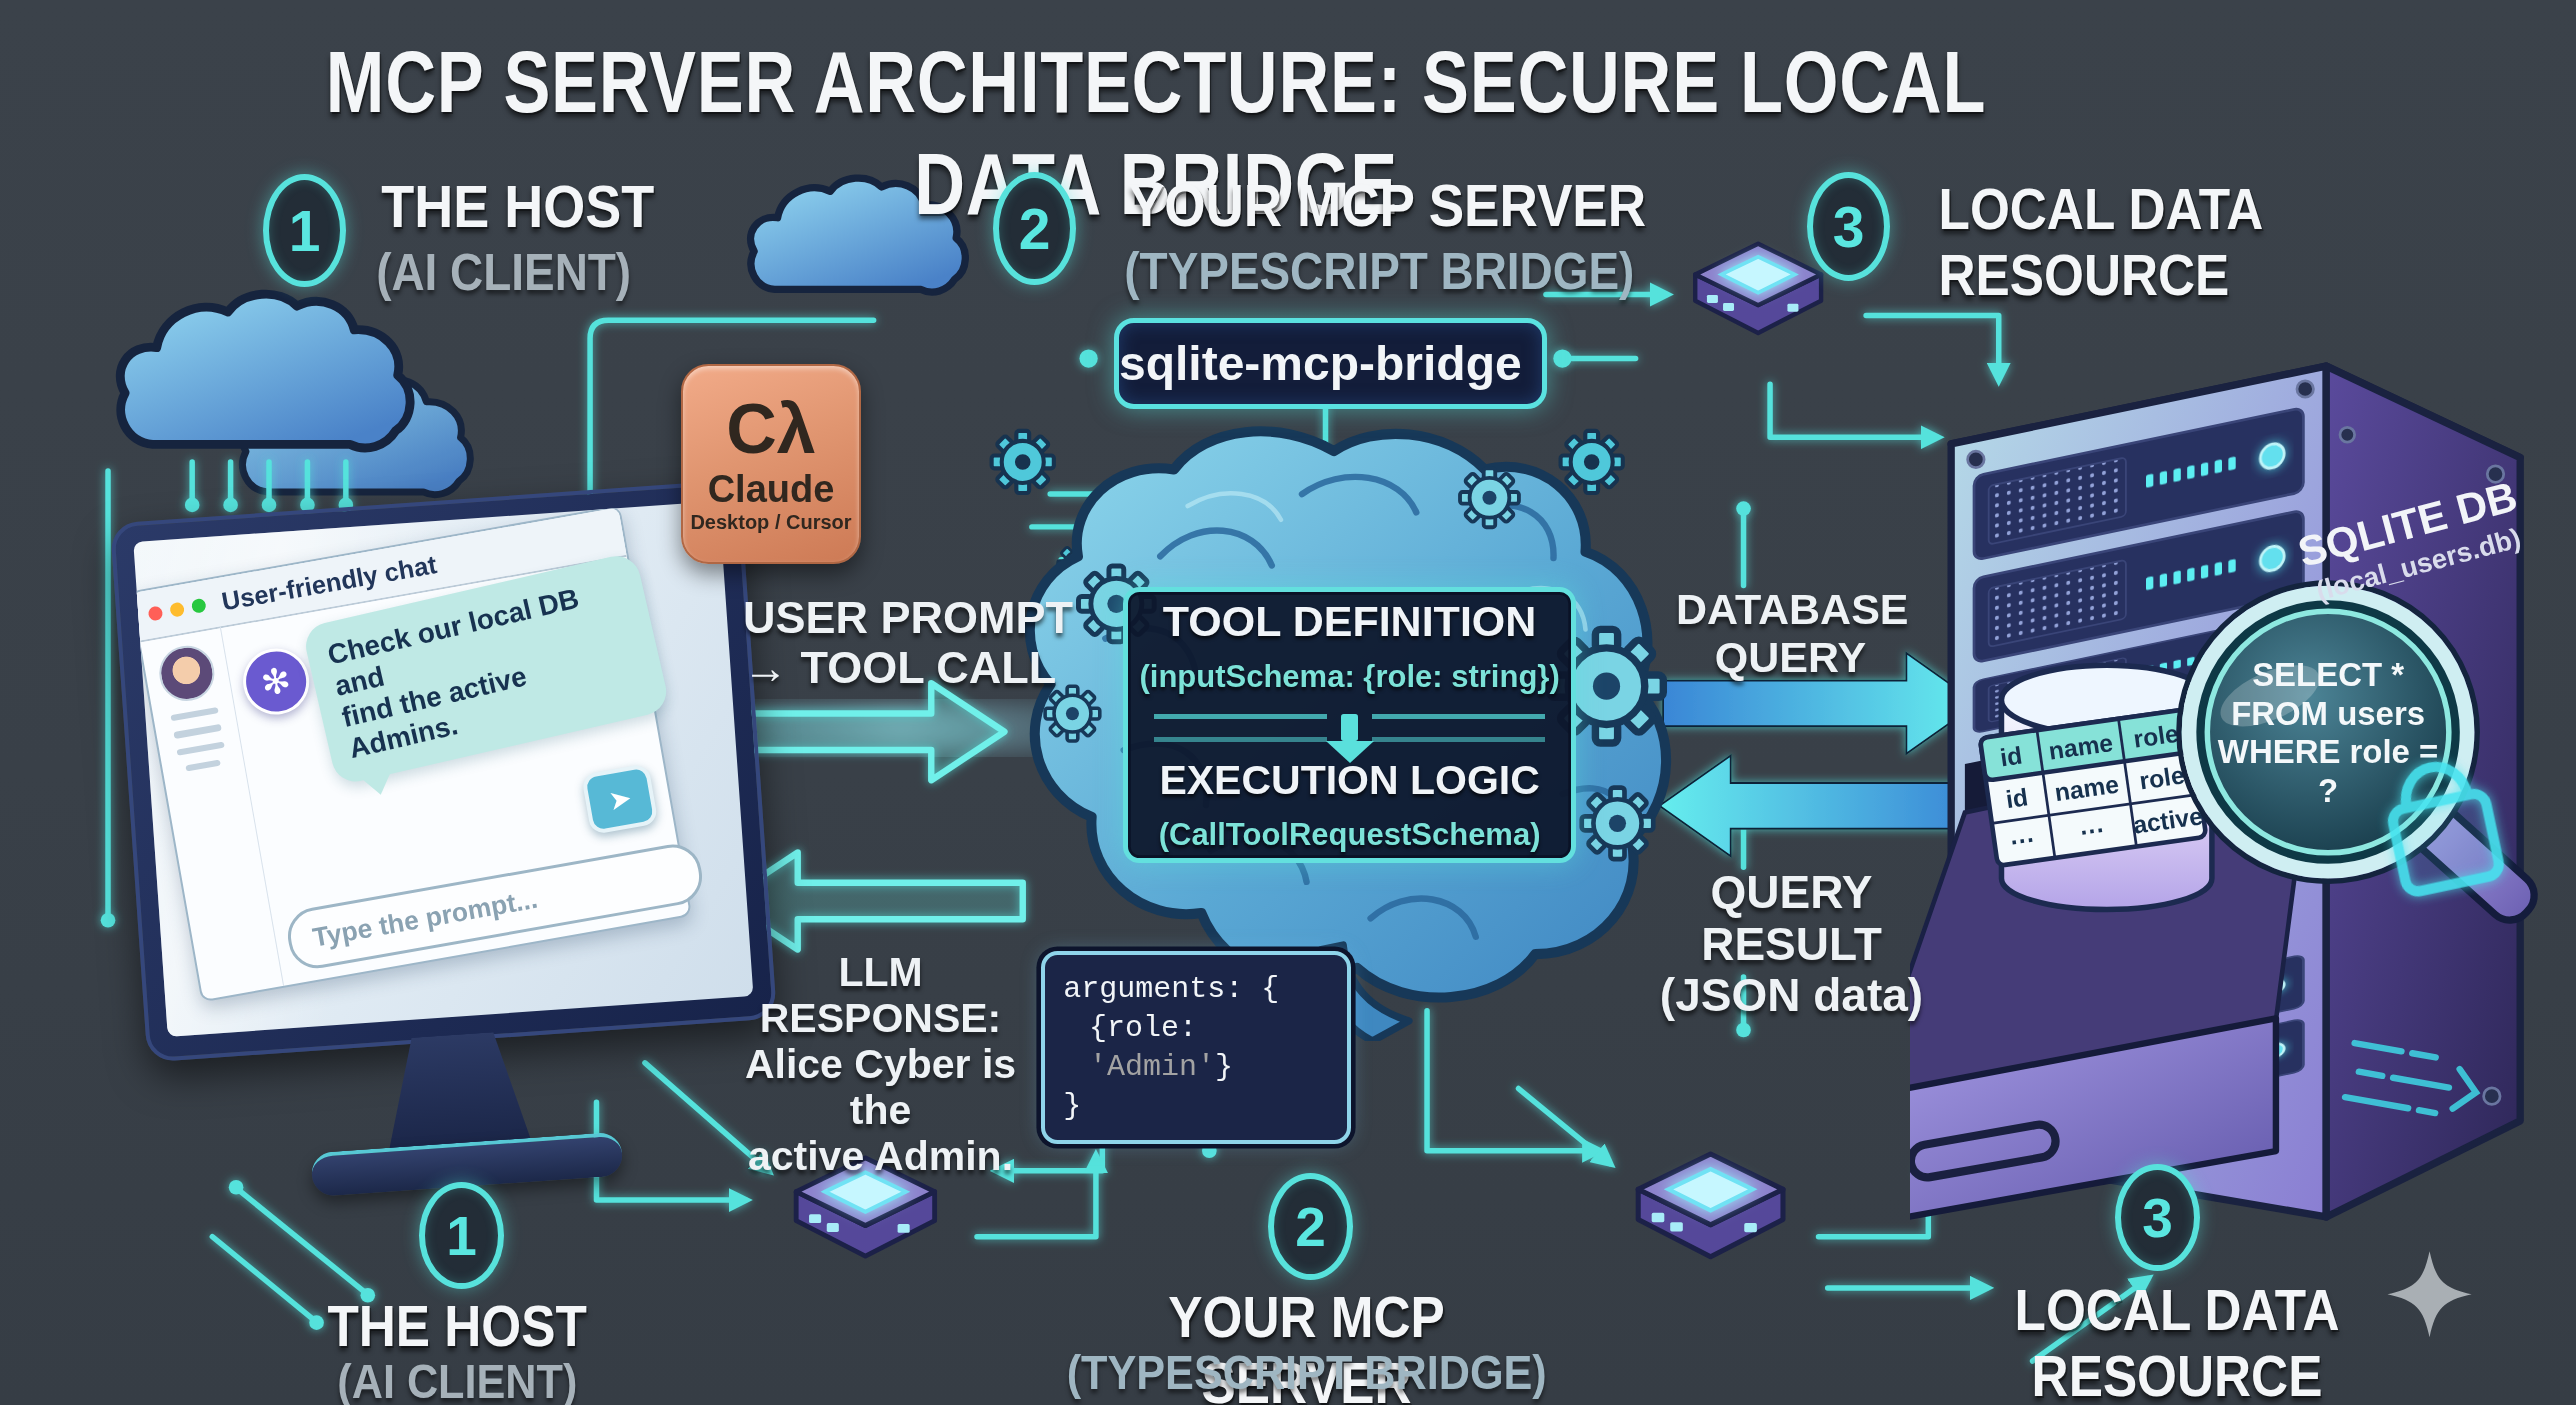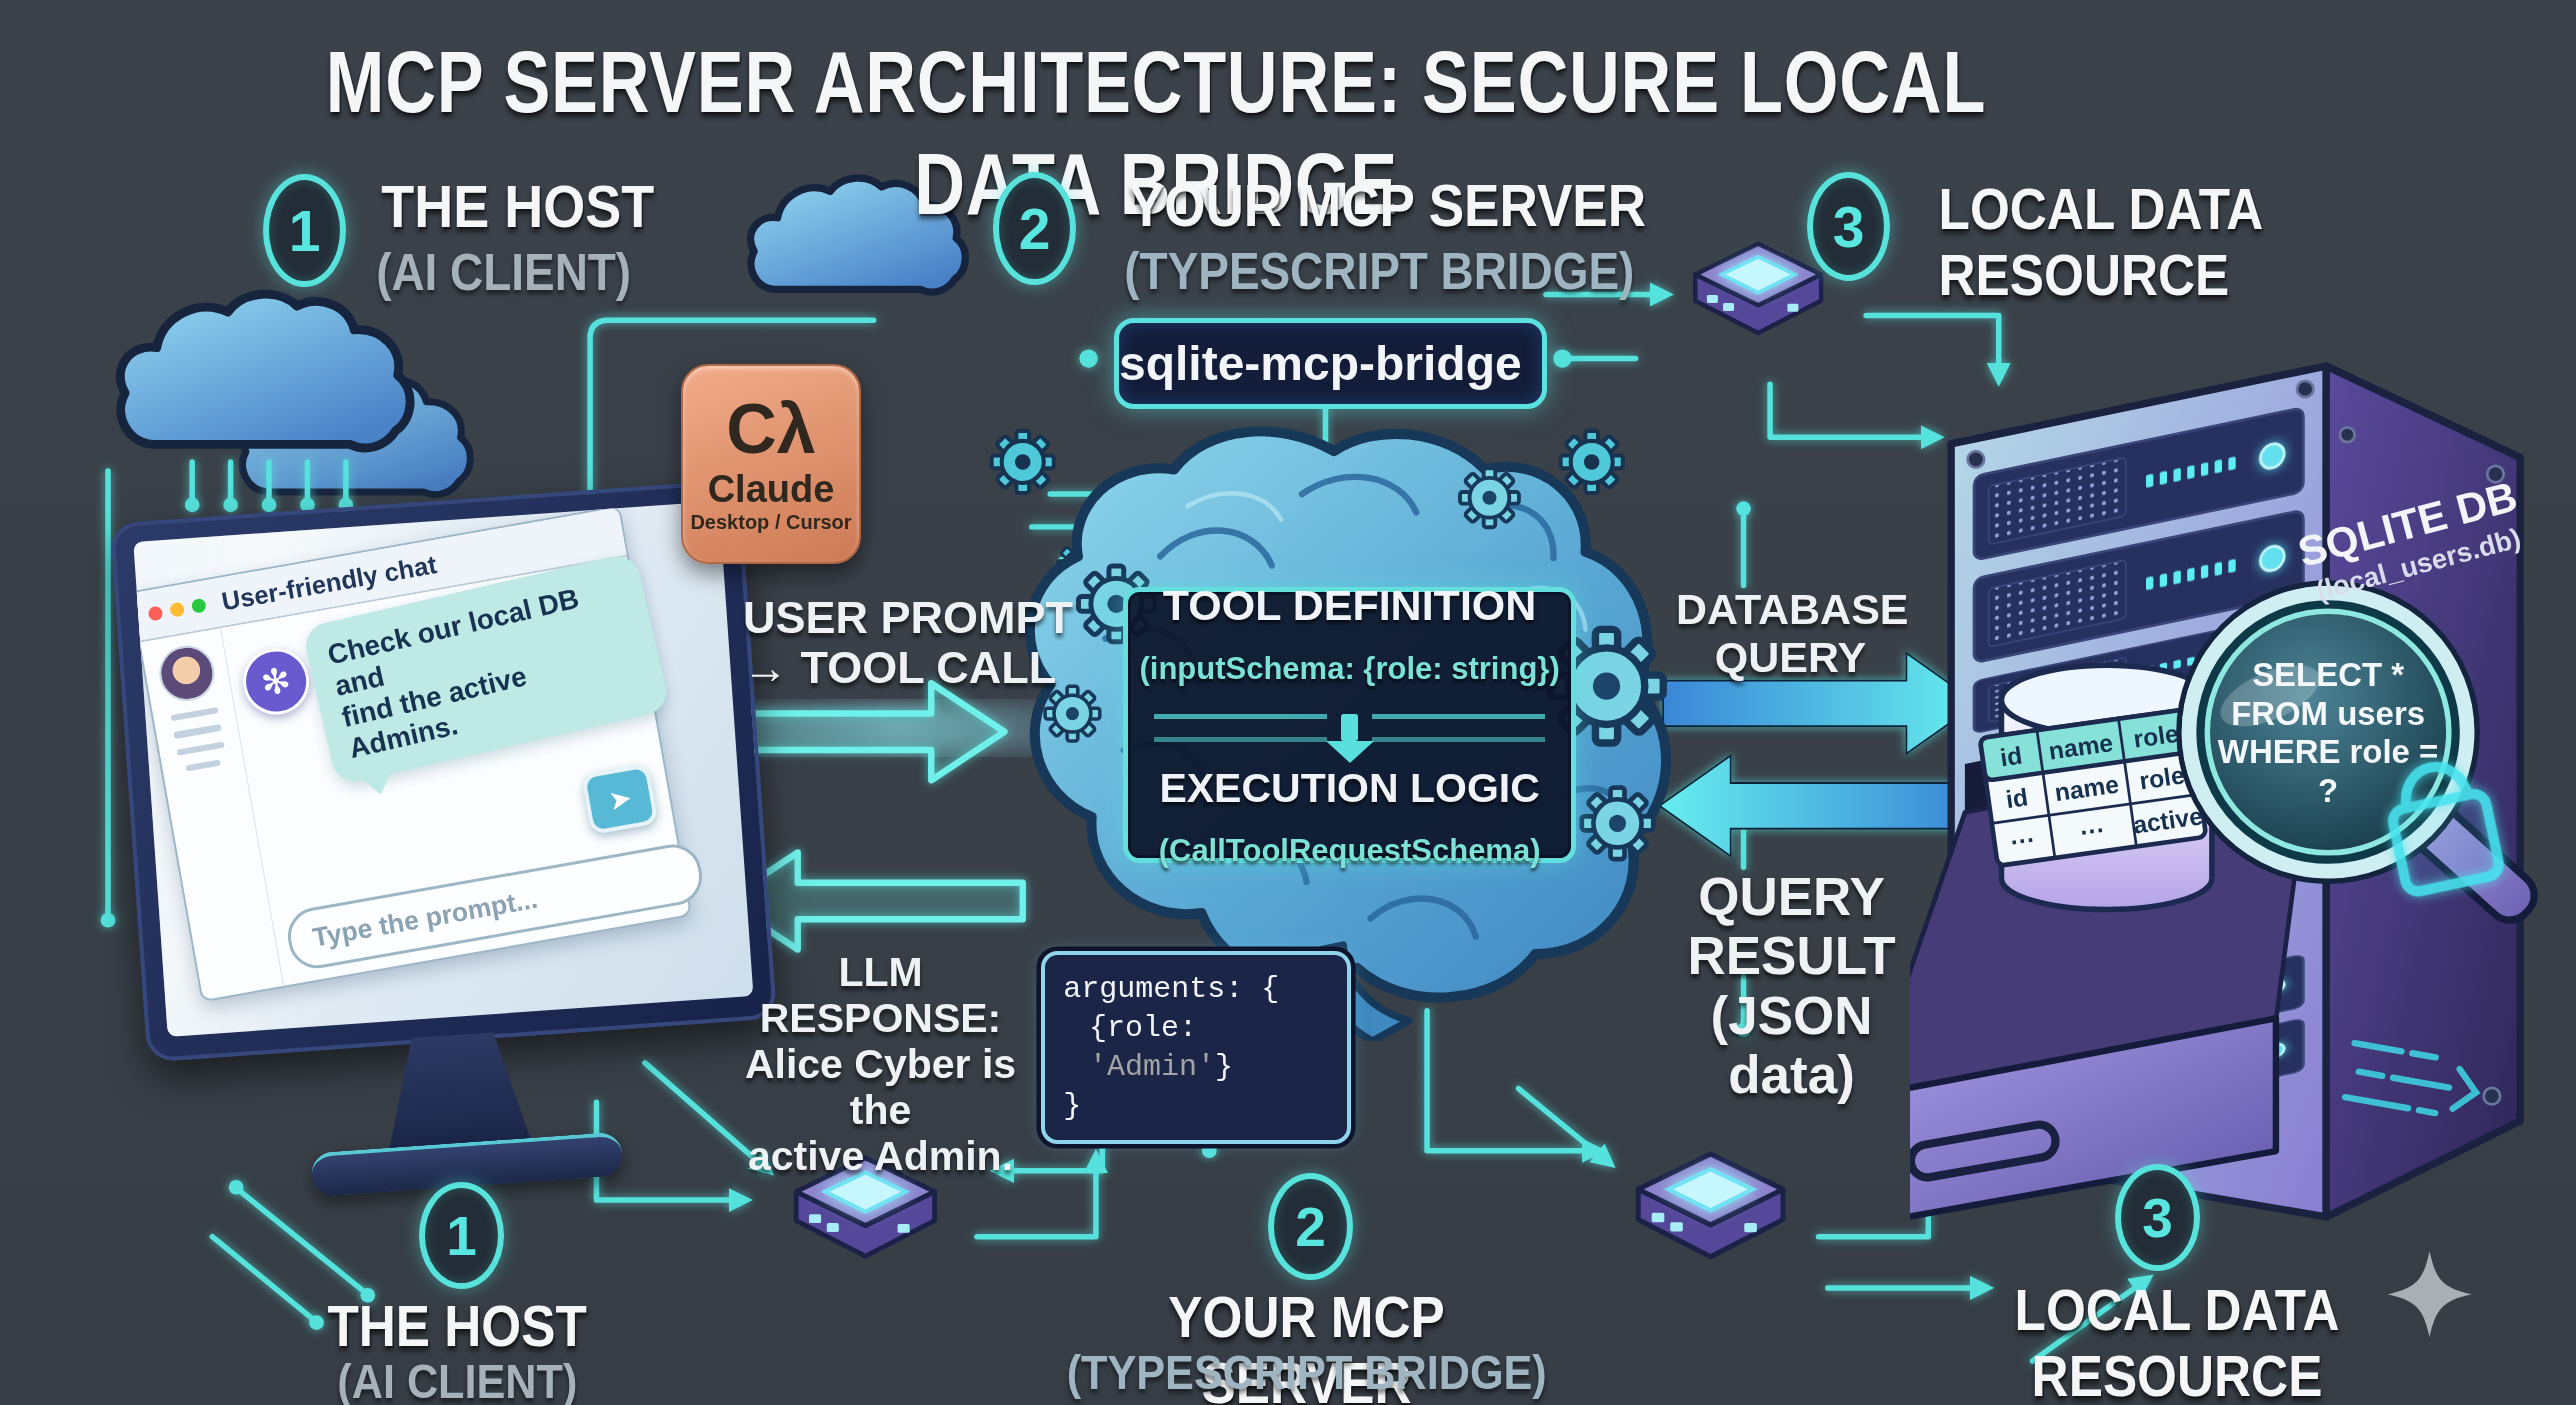--- a/index.html
+++ b/index.html
@@ -15,21 +15,21 @@
     border:6.4px solid #57e2dc;border-radius:50%;background:#232d37;color:#5ae6e0;
     font-weight:bold;box-shadow:0 0 16.5px rgba(86,226,220,.45), inset 0 0 11px rgba(86,226,220,.25);}
   .flowlabel{font-weight:bold;color:#eef2f5;text-shadow:0 3.7px 4.6px rgba(0,0,0,.6);line-height:1.12;}
   
   .bridge{background:#131d3a;border:5.5px solid #5ae2e0;border-radius:20px;
     display:flex;align-items:center;justify-content:flex-start;color:#f2f5f8;font-weight:bold;
     box-shadow:0 0 24px rgba(86,226,220,.5), inset 0 0 16.5px rgba(40,80,140,.6);}
   
   .toolbox{background:rgba(13,22,44,.94);border:5.5px solid #63e0de;border-radius:16.5px;
     box-shadow:0 0 27.4px rgba(86,226,220,.45), inset 0 0 0 2.7px #0a1226;
-    display:flex;flex-direction:column;align-items:center;justify-content:center;gap:21px;padding:12.8px 9.1px;}
+    display:flex;flex-direction:column;align-items:center;justify-content:center;gap:13px;padding:12.8px 9.1px;}
   .tb-t{color:#f0f4f8;font-weight:bold;text-shadow:0 2.7px 3.7px rgba(0,0,0,.7);}
   .tb-s{color:#7ce2d8;font-weight:bold;text-shadow:0 2.7px 3.7px rgba(0,0,0,.7);}
   .tb-div{display:flex;align-items:center;width:92%;margin:5.5px 0 1.8px 0;}
   .dl{flex:1;height:18.3px;border-top:5.5px solid rgba(84,216,214,.75);border-bottom:5.5px solid rgba(84,216,214,.55);}
   .darr{width:16.5px;height:27.4px;background:#5ae0dc;margin:0 14.6px;position:relative;border-radius:2.7px;}
   .darr:after{content:"";position:absolute;left:50%;top:100%;transform:translateX(-50%);
     border:24px solid transparent;border-top:22px solid #5ae0dc;border-bottom:0;}
   
   .codebox{background:#1b2547;border:4.6px solid #8fd4ea;border-radius:16.5px;
     box-shadow:0 0 0 4.6px #0d142c,0 0 20px rgba(120,200,240,.35);
@@ -494,21 +494,21 @@
   </div>
   <div class="abs flowlabel" style="left:723px;top:950px;width:315px;text-align:center;font-size:41px;z-index:4;">
     <div>LLM RESPONSE:</div>
     <div>Alice Cyber is the</div>
     <div>active Admin.</div>
   </div>
   <div class="abs flowlabel" style="left:1676px;top:585px;width:229px;text-align:center;font-size:43px;z-index:4;">
     <div>DATABASE</div>
     <div>QUERY</div>
   </div>
-  <div class="abs flowlabel" style="left:1645px;top:867px;width:293px;text-align:center;font-size:53px;z-index:4;">
+  <div class="abs flowlabel" style="left:1645px;top:867px;width:293px;text-align:center;font-size:46px;z-index:4;">
     <div>QUERY RESULT</div>
     <div>(JSON data)</div>
   </div>
 
   <div class="abs toolbox" style="left:1123px;top:587px;width:425px;height:240px;z-index:3;">
     <div class="tb-t" style="font-size:43px;">TOOL DEFINITION</div>
     <div class="tb-s" style="font-size:31px;">(inputSchema: {role: string})</div>
     <div class="tb-div">
         <span class="dl"></span>
         <span class="darr"></span>

